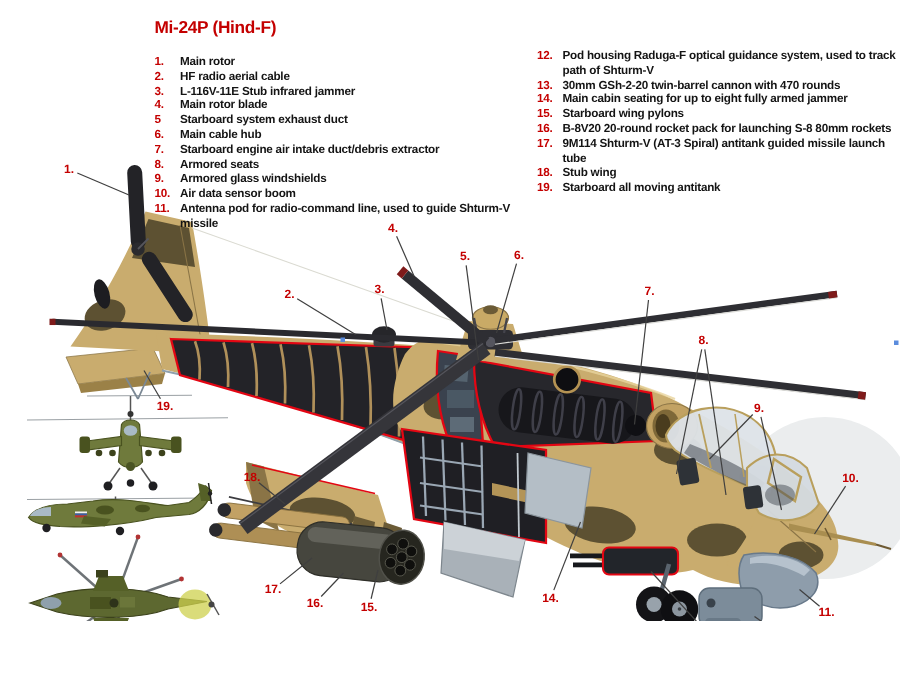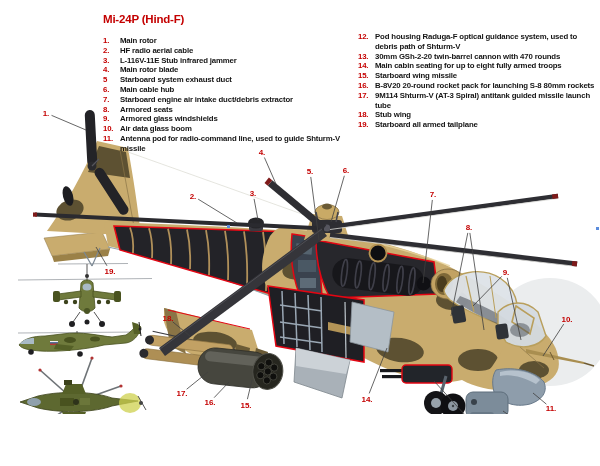--- a/index.html
+++ b/index.html
@@ -402,61 +402,61 @@
       <li class="legend-row" style="">
       <span class="n">8.</span>
       <span class="t">Armored seats</span>
     </li>
       <li class="legend-row" style="">
       <span class="n">9.</span>
       <span class="t">Armored glass windshields</span>
     </li>
       <li class="legend-row" style="">
       <span class="n">10.</span>
-      <span class="t">Air data glass boom</span>
+      <span class="t">Air data sensor boom</span>
     </li>
       <li class="legend-row" style="">
       <span class="n">11.</span>
       <span class="t">Antenna pod for radio-command line, used to guide Shturm-V missile</span>
     </li>
     </ol>
 
   <ol class="legend right">
 
   <li class="legend-row" style="">
       <span class="n">12.</span>
-      <span class="t">Pod housing Raduga-F optical guidance system, used to debris path of Shturm-V</span>
+      <span class="t">Pod housing Raduga-F optical guidance system, used to track path of Shturm-V</span>
     </li>
       <li class="legend-row" style="">
       <span class="n">13.</span>
       <span class="t">30mm GSh-2-20 twin-barrel cannon with 470 rounds</span>
     </li>
       <li class="legend-row" style="">
       <span class="n">14.</span>
-      <span class="t">Main cabin seating for up to eight fully armed troops</span>
+      <span class="t">Main cabin seating for up to eight fully armed jammer</span>
     </li>
       <li class="legend-row" style="">
       <span class="n">15.</span>
-      <span class="t">Starboard wing missile</span>
+      <span class="t">Starboard wing pylons</span>
     </li>
       <li class="legend-row" style="">
       <span class="n">16.</span>
       <span class="t">B-8V20 20-round rocket pack for launching S-8 80mm rockets</span>
     </li>
       <li class="legend-row" style="">
       <span class="n">17.</span>
       <span class="t">9M114 Shturm-V (AT-3 Spiral) antitank guided missile launch tube</span>
     </li>
       <li class="legend-row" style="">
       <span class="n">18.</span>
       <span class="t">Stub wing</span>
     </li>
       <li class="legend-row" style="">
       <span class="n">19.</span>
-      <span class="t">Starboard all armed tailplane</span>
+      <span class="t">Starboard all moving antitank</span>
     </li>
     </ol>
 
   <div id="callouts">
       <span class="callout" style="left: 46px; top: 113px;">1.</span>
       <span class="callout" style="left: 193px; top: 196px;">2.</span>
       <span class="callout" style="left: 253px; top: 193px;">3.</span>
       <span class="callout" style="left: 262px; top: 152px;">4.</span>
       <span class="callout" style="left: 310px; top: 171px;">5.</span>
       <span class="callout" style="left: 346px; top: 170px;">6.</span>

